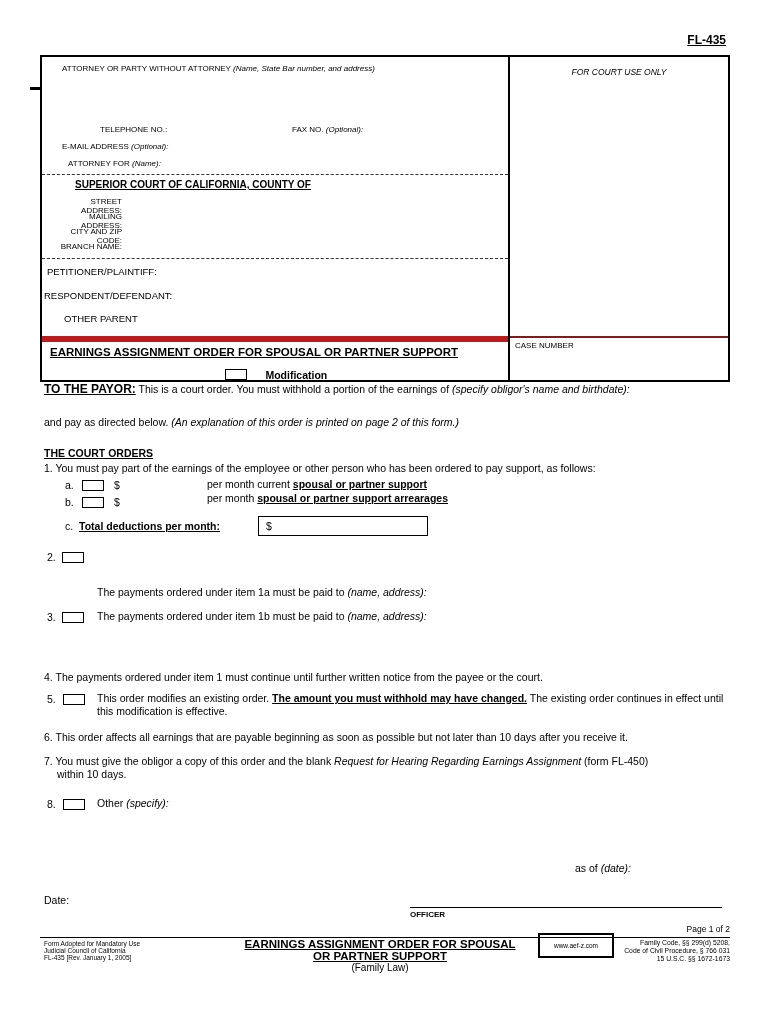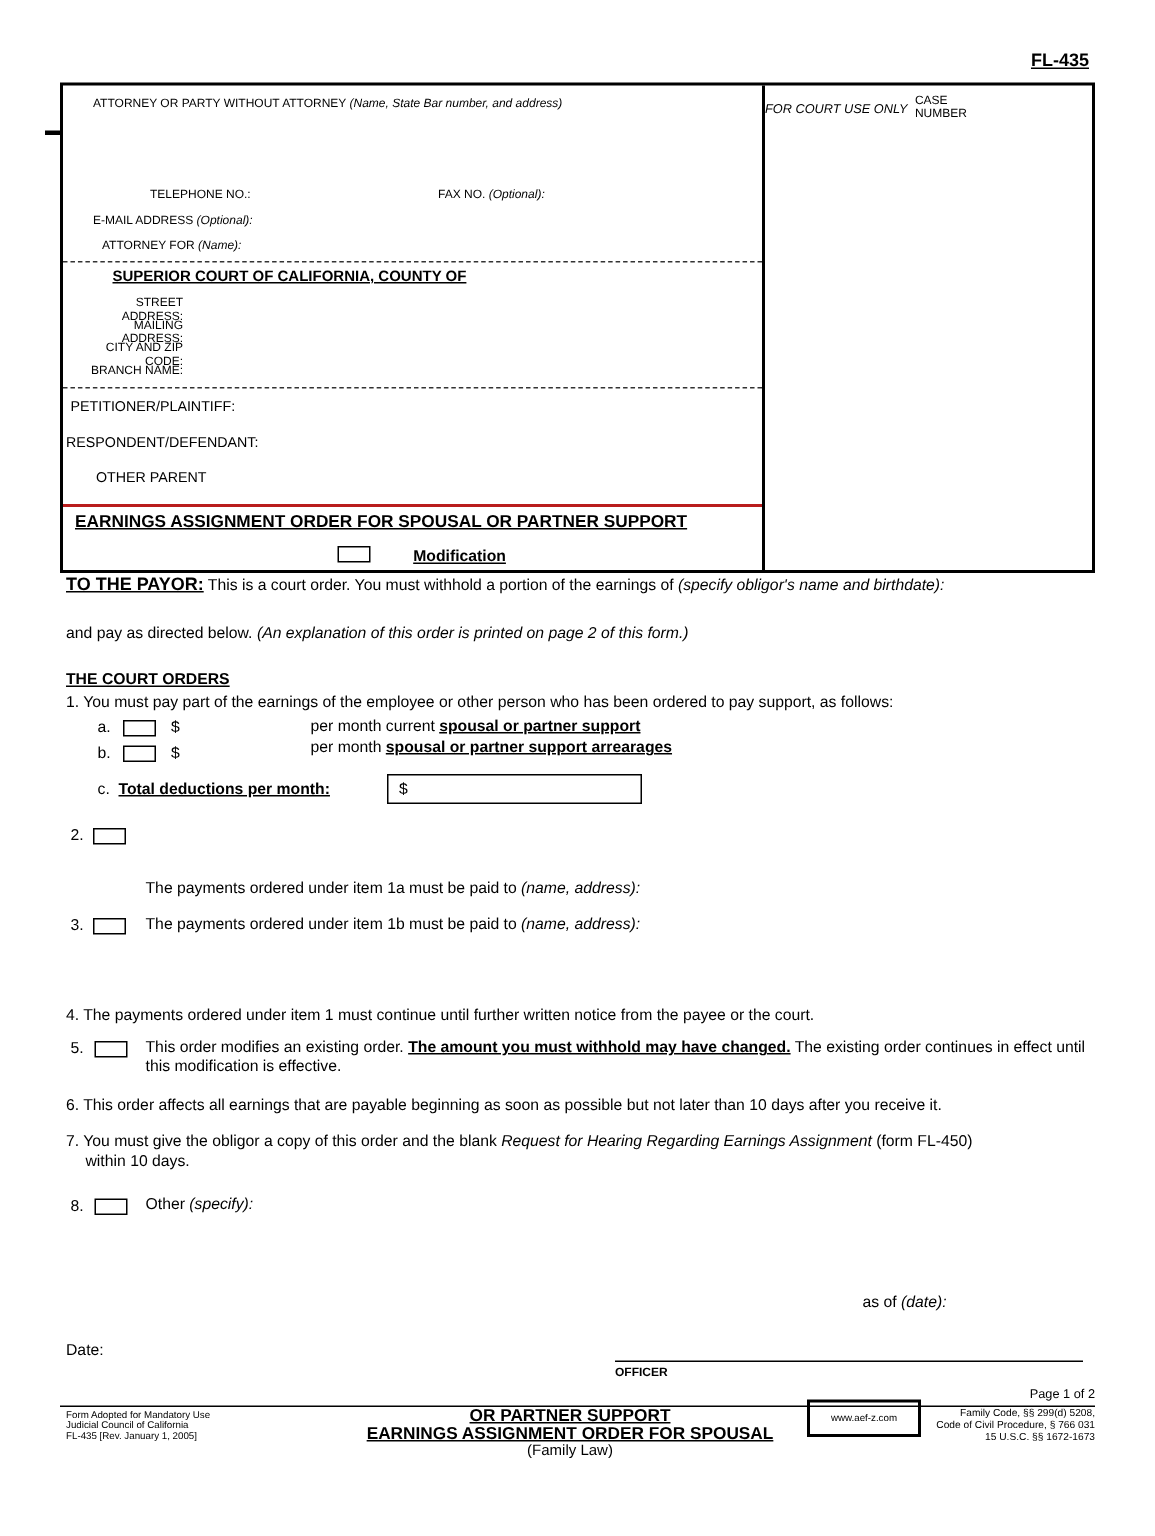--- a/index.html
+++ b/index.html
@@ -13,25 +13,25 @@
   .i { font-style:italic; }
   .sm { font-size:8px; }
   .txt { font-size:10.5px; line-height:1.25; }
   .checkbox {
     display:inline-block; width:22px; height:11px;
     border:1px solid #000; background:#fff; vertical-align:middle;
   }
   
   .form-box { position:absolute; left:40px; top:55px; width:690px; border:2px solid #000; display:flex; }
   .fb-left { width:468px; border-right:2px solid #000; }
-  .fb-right { width:218px; display:flex; flex-direction:row; }
+  .fb-right { width:218px; display:flex; flex-direction:column; }
   .sec-attorney { height:117px; position:relative; }
   .sec-court { height:84px; border-top:1px dashed #333; position:relative; }
   .sec-parties { height:78px; border-top:1px dashed #333; position:relative; }
-  .sec-title { height:44px; border-top:2px solid #b91c1c; position:relative; }
+  .sec-title { height:44px; border-top:6px solid #b91c1c; position:relative; }
   .court-use { height:279px; position:relative; text-align:center; }
   .case-number { height:28px; border-top:2px solid #7f1d1d; position:relative; }
   .lab { display:inline-block; width:74px; text-align:right; }
   .court-row { position:absolute; left:6px; font-size:8px; }
 </style>
 </head>
 <body>
 
 <div class="page">
 
@@ -81,21 +81,21 @@
       <div class="sec-parties">
         <div class="abs" style="left:5px; top:7px; font-size:9.5px;">PETITIONER/PLAINTIFF:</div>
         <div class="abs" style="left:2px; top:31px; font-size:9.5px;">RESPONDENT/DEFENDANT:</div>
         <div class="abs" style="left:22px; top:54px; font-size:9.5px;">OTHER PARENT</div>
       </div>
 
       <div class="sec-title">
         <div class="abs b" style="left:8px; top:4px; font-size:11.5px;">EARNINGS ASSIGNMENT ORDER FOR SPOUSAL OR PARTNER SUPPORT</div>
         <div class="abs" style="left:183px; top:23px;">
           <span class="checkbox"></span>
-          <span class="b" style="font-size:10.5px; margin-left:24px;">Modification</span>
+          <span class="b" style="font-size:10.5px; margin-left:14px;">Modification</span>
         </div>
       </div>
     </div>
 
     <div class="fb-right">
       <div class="court-use">
         <div class="i" style="font-size:8.5px; padding-top:10px;">FOR COURT USE ONLY</div>
       </div>
       <div class="case-number">
         <div class="abs sm" style="left:5px; top:3px;">CASE NUMBER</div>
@@ -178,22 +178,22 @@
 
   <div class="abs" style="left:40px; top:937px; width:690px; border-top:1.5px solid #000;"></div>
 
   <div class="abs" style="left:44px; top:940px; font-size:6.5px; line-height:1.1;">
     <div>Form Adopted for Mandatory Use</div>
     <div>Judicial Council of California</div>
     <div>FL-435 [Rev. January 1, 2005]</div>
   </div>
 
   <div class="abs" style="left:200px; top:938px; width:360px; text-align:center;">
+    <div class="b" style="font-size:11.5px;">EARNINGS ASSIGNMENT ORDER FOR SPOUSAL</div>
     <div class="b" style="font-size:11.5px;">OR PARTNER SUPPORT</div>
-    <div class="b" style="font-size:11.5px;">EARNINGS ASSIGNMENT ORDER FOR SPOUSAL</div>
     <div style="font-size:10px;">(Family Law)</div>
   </div>
 
   <div class="abs" style="left:538px; top:933px; width:76px; height:25px; border:2px solid #000; display:flex; align-items:center; justify-content:center; font-size:6.5px;">www.aef-z.com</div>
 
   <div class="abs" style="right:40px; top:939px; font-size:6.8px; line-height:1.2; text-align:right;">
     <div>Family Code, §§ 299(d) 5208,</div>
     <div>Code of Civil Procedure, § 766 031</div>
     <div>15 U.S.C. §§ 1672-1673</div>
   </div>

